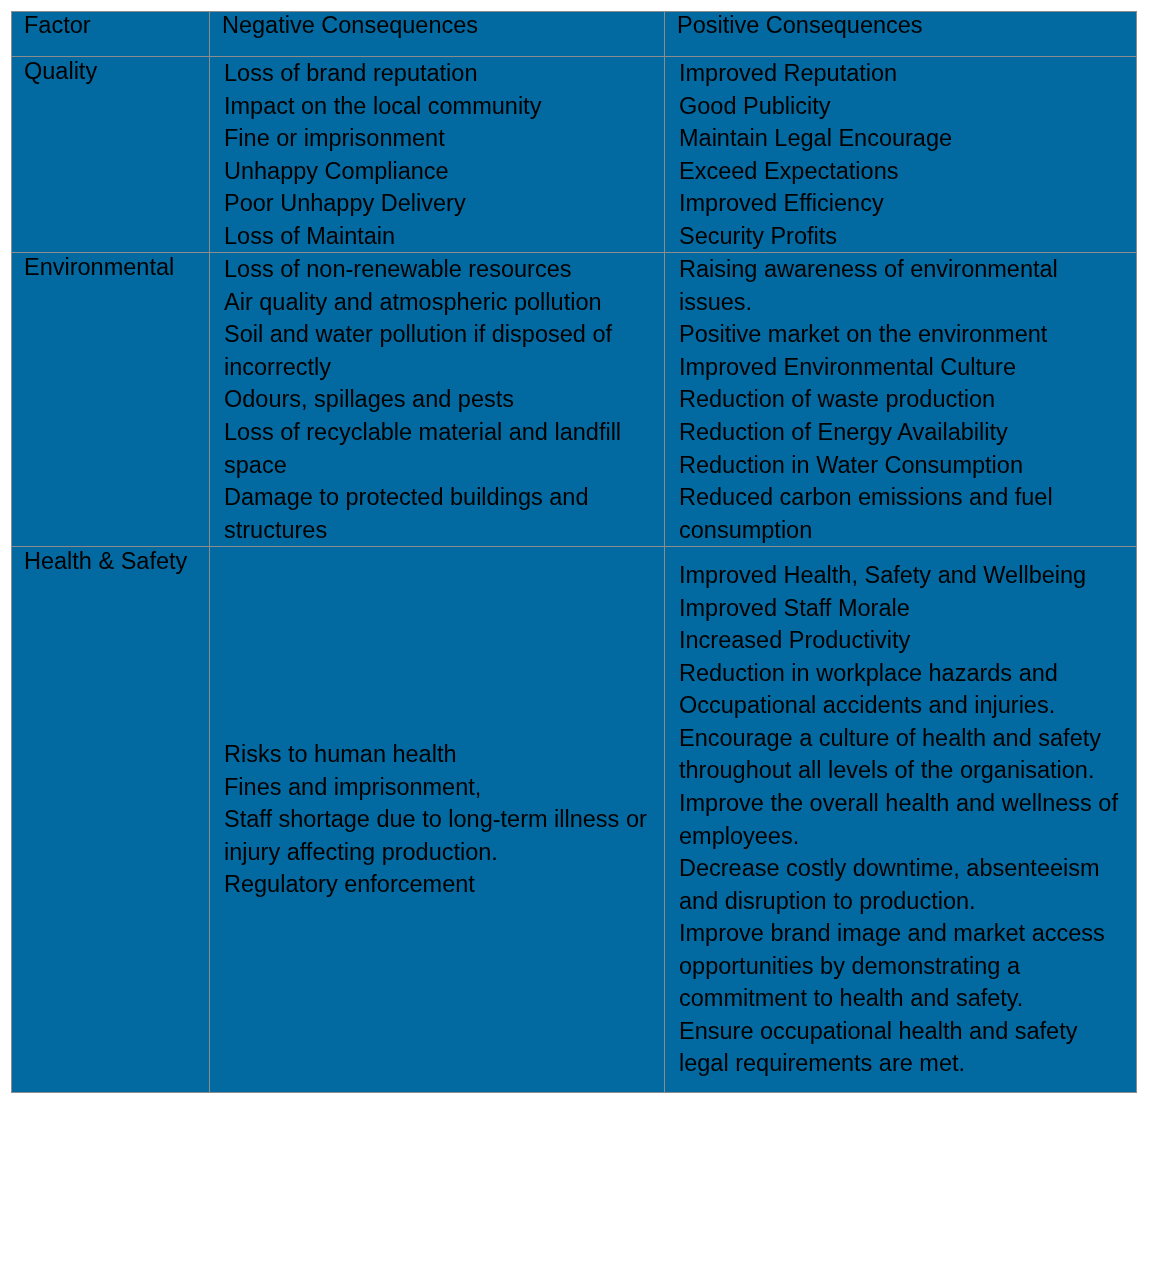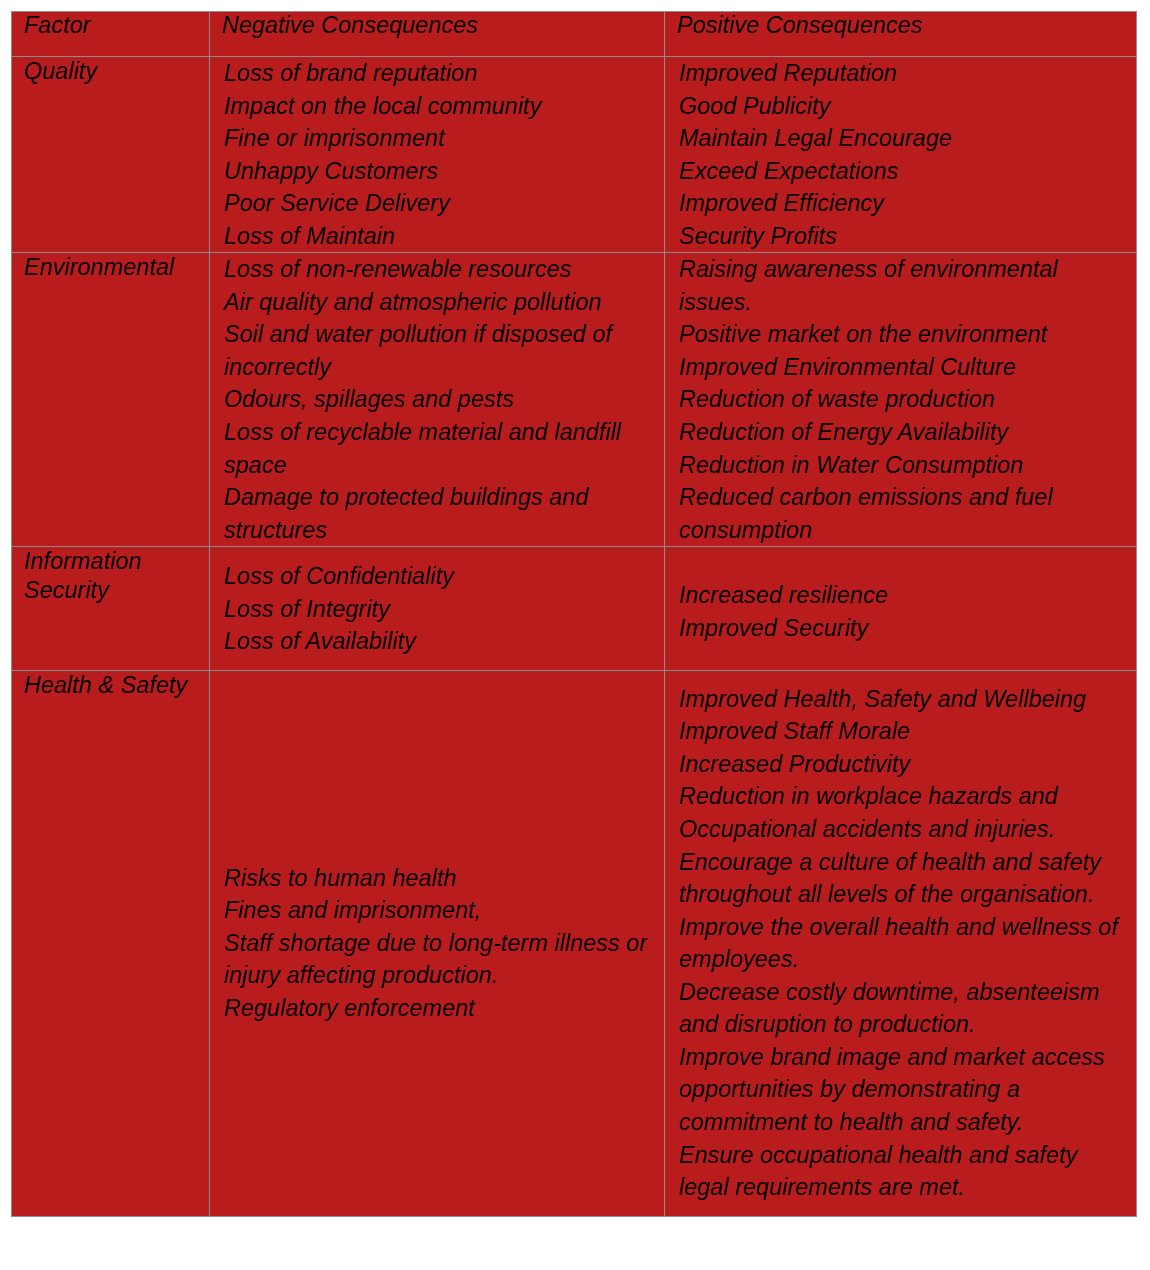--- a/index.html
+++ b/index.html
@@ -27,22 +27,21 @@
     width: 1125px;
     border-collapse: collapse;
     table-layout: fixed;
     background: #ffffff;
   }
   table.consequences-table td,
   table.consequences-table th {
     border: 1px solid #8c8c8c;
     vertical-align: top;
     padding: 0;
-    background: #b91c1c;
-    font-style: italic;
+    background: #0369a1;
   }
   col.col-factor   { width: 198px; }
   col.col-negative { width: 455px; }
   col.col-positive { width: 472px; }
 
   thead th {
     background: #d9d9d9;
     height: 44px;
     vertical-align: middle;
   }
@@ -134,22 +133,22 @@
 
       <tr>
         <td class="factor-cell">
           <span class="factor-text">Quality</span>
         </td>
         <td class="cons-cell mid">
           <ul class="cons-list">
             <li>Loss of brand reputation</li>
             <li>Impact on the local community</li>
             <li>Fine or imprisonment</li>
-            <li>Unhappy Customers</li>
-            <li>Poor Service Delivery</li>
+            <li>Unhappy Compliance</li>
+            <li>Poor Unhappy Delivery</li>
             <li>Loss of Maintain</li>
           </ul>
         </td>
         <td class="cons-cell mid">
           <ul class="cons-list">
             <li>Improved Reputation</li>
             <li>Good Publicity</li>
             <li>Maintain Legal Encourage</li>
             <li>Exceed Expectations</li>
             <li>Improved Efficiency</li>
@@ -178,38 +177,20 @@
             <li>Positive market on the environment</li>
             <li>Improved Environmental Culture</li>
             <li>Reduction of waste production</li>
             <li>Reduction of Energy Availability</li>
             <li>Reduction in Water Consumption</li>
             <li>Reduced carbon emissions and fuel consumption</li>
           </ul>
         </td>
       </tr>
 
-      <tr>
-        <td class="factor-cell">
-          <span class="factor-text">Information Security</span>
-        </td>
-        <td class="cons-cell">
-          <ul class="cons-list">
-            <li>Loss of Confidentiality</li>
-            <li>Loss of Integrity</li>
-            <li>Loss of Availability</li>
-          </ul>
-        </td>
-        <td class="cons-cell infosec-pos">
-          <ul class="cons-list">
-            <li>Increased resilience</li>
-            <li>Improved Security</li>
-          </ul>
-        </td>
-      </tr>
 
       <tr>
         <td class="factor-cell">
           <span class="factor-text">Health &amp; Safety</span>
         </td>
         <td class="cons-cell hs-neg">
           <ul class="cons-list">
             <li>Risks to human health</li>
             <li>Fines and imprisonment,</li>
             <li>Staff shortage due to long-term illness or injury affecting production.</li>

